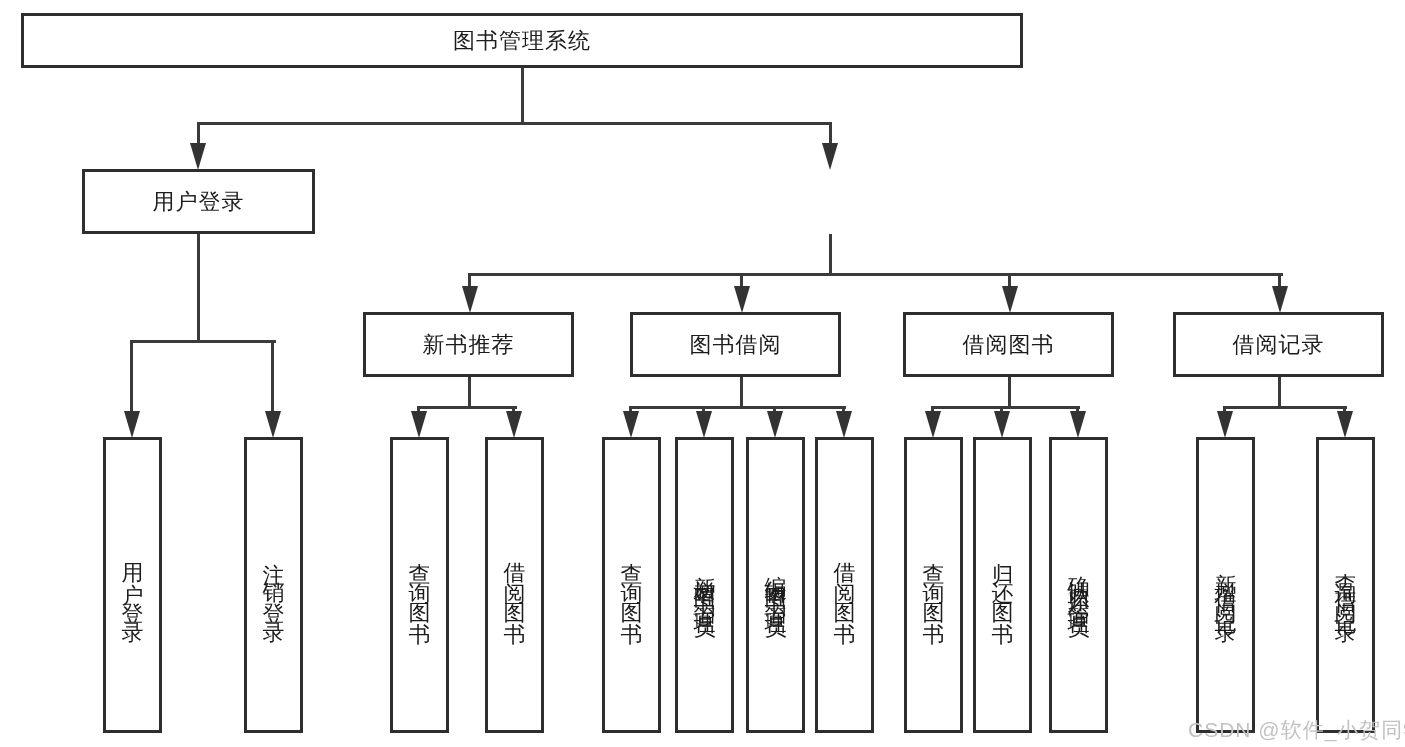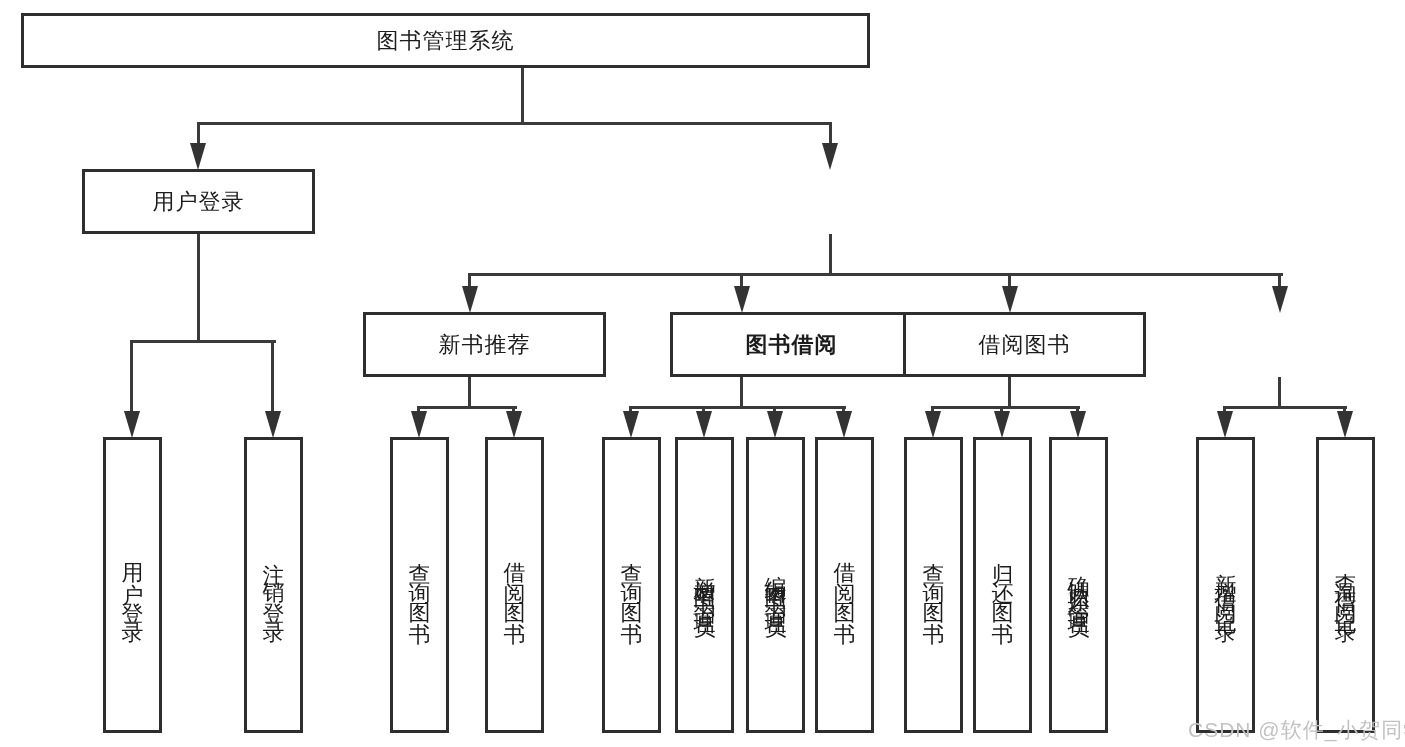--- a/index.html
+++ b/index.html
@@ -14,23 +14,23 @@
   .box{
     position:absolute;
     background:#ffffff;
     border:3px solid #2e2e2e;
     box-sizing:border-box;
     display:flex;align-items:center;justify-content:center;
     font-size:22px;
     letter-spacing:1px;
     color:#1c1c1c;
   }
-  .h1box{left:21px;top:13px;width:849px;height:55px;}
+  .h1box{left:21px;top:13px;width:1002px;height:55px;}
   .h2box{top:169px;height:65px;}
-  .h3box{top:312px;width:243px;height:65px;}
+  .h3box{top:312px;width:211px;height:65px;}
   .leaf{top:437px;width:59px;height:296px;}
   .vtext{
     writing-mode:vertical-rl;
     white-space:nowrap;
     line-height:1;
   }
   .ls4{letter-spacing:20px;}
   .ls6{letter-spacing:10px;}
   .ls9{letter-spacing:6px;}
   .vline{position:absolute;width:3px;background:#3a3a3a;}
@@ -84,25 +84,28 @@
   <div class="vline" style="left:740px;top:273px;height:16px;"></div>
   <div class="arrow" style="left:734px;top:286px;"></div>
   <div class="vline" style="left:1008px;top:273px;height:16px;"></div>
   <div class="arrow" style="left:1002px;top:286px;"></div>
   <div class="vline" style="left:1278px;top:273px;height:16px;"></div>
   <div class="arrow" style="left:1272px;top:286px;"></div>
 
   <div class="box h3box" style="left:363px;">
     <span>新书推荐</span>
   </div>
-  <div class="box h3box" style="left:670px;font-weight:bold;">
+  <div class="box h3box" style="left:630px;">
     <span>图书借阅</span>
   </div>
   <div class="box h3box" style="left:903px;">
     <span>借阅图书</span>
+  </div>
+  <div class="box h3box" style="left:1173px;">
+    <span>借阅记录</span>
   </div>
 
   <div class="vline" style="left:468px;top:377px;height:32px;"></div>
   <div class="vline" style="left:740px;top:377px;height:32px;"></div>
   <div class="vline" style="left:1008px;top:377px;height:32px;"></div>
   <div class="vline" style="left:1278px;top:377px;height:32px;"></div>
 
   <div class="hline" style="left:417px;top:406px;width:100px;"></div>
   <div class="hline" style="left:629px;top:406px;width:217px;"></div>
   <div class="hline" style="left:931px;top:406px;width:149px;"></div>

